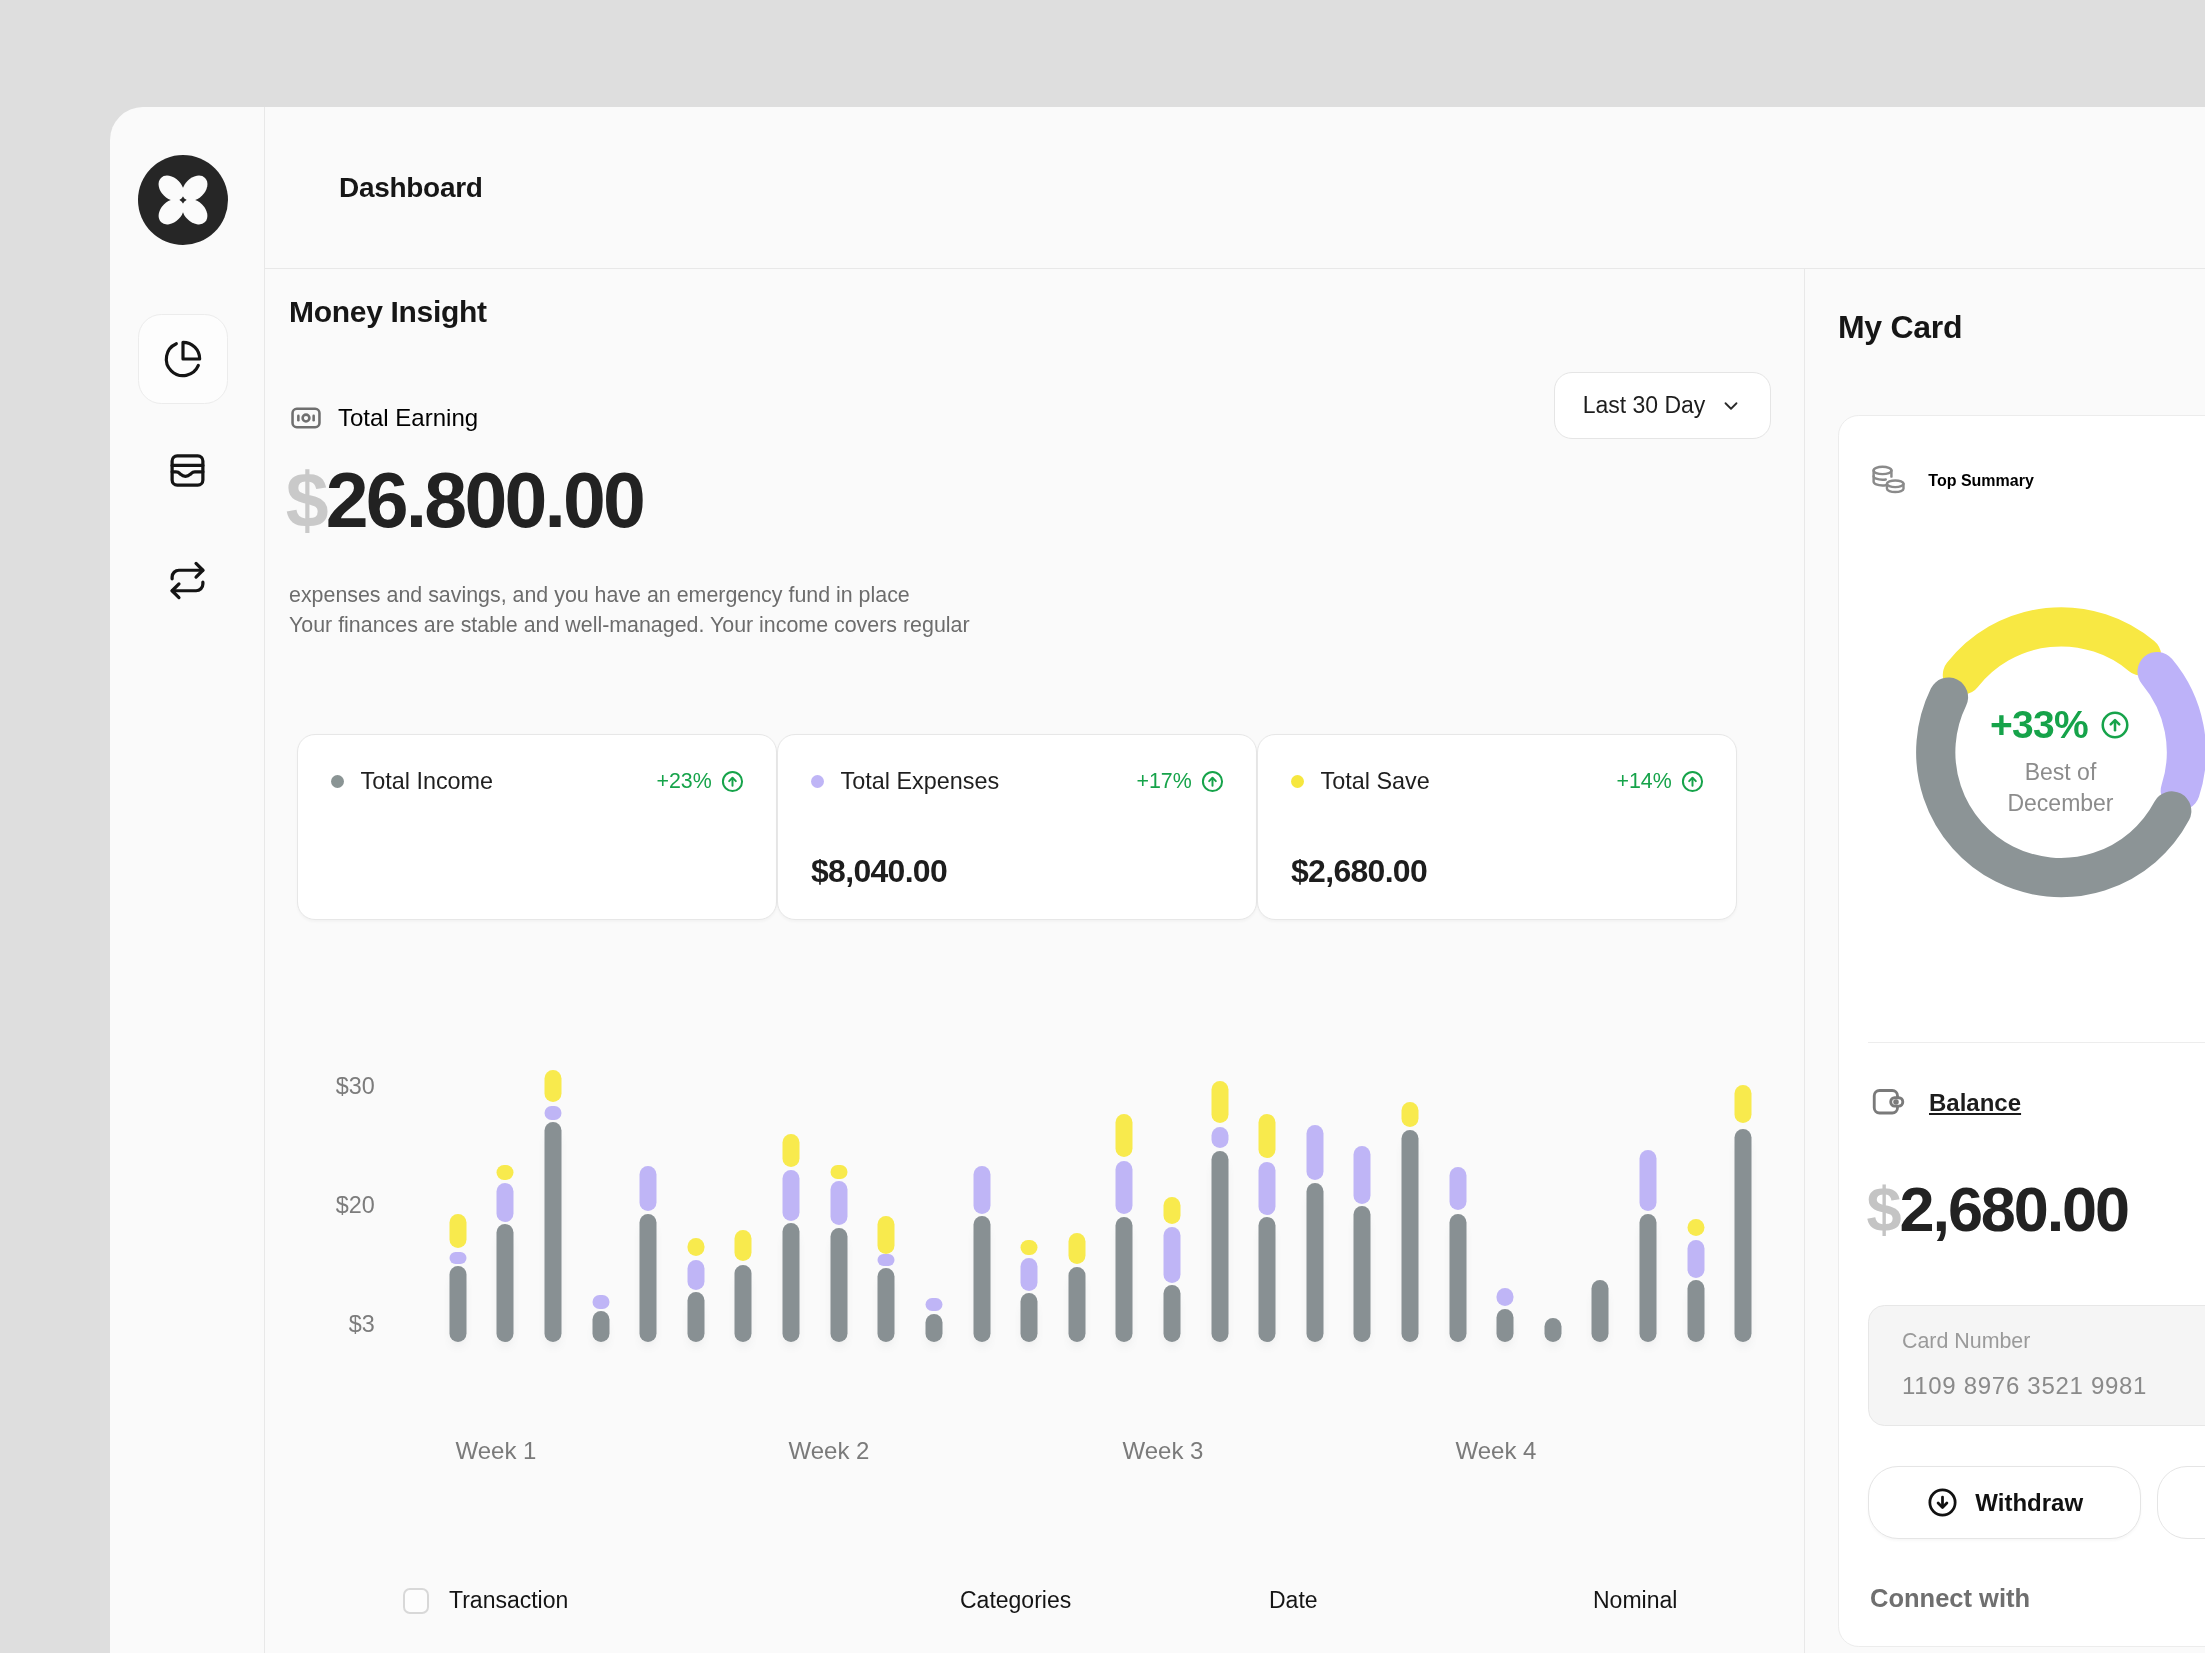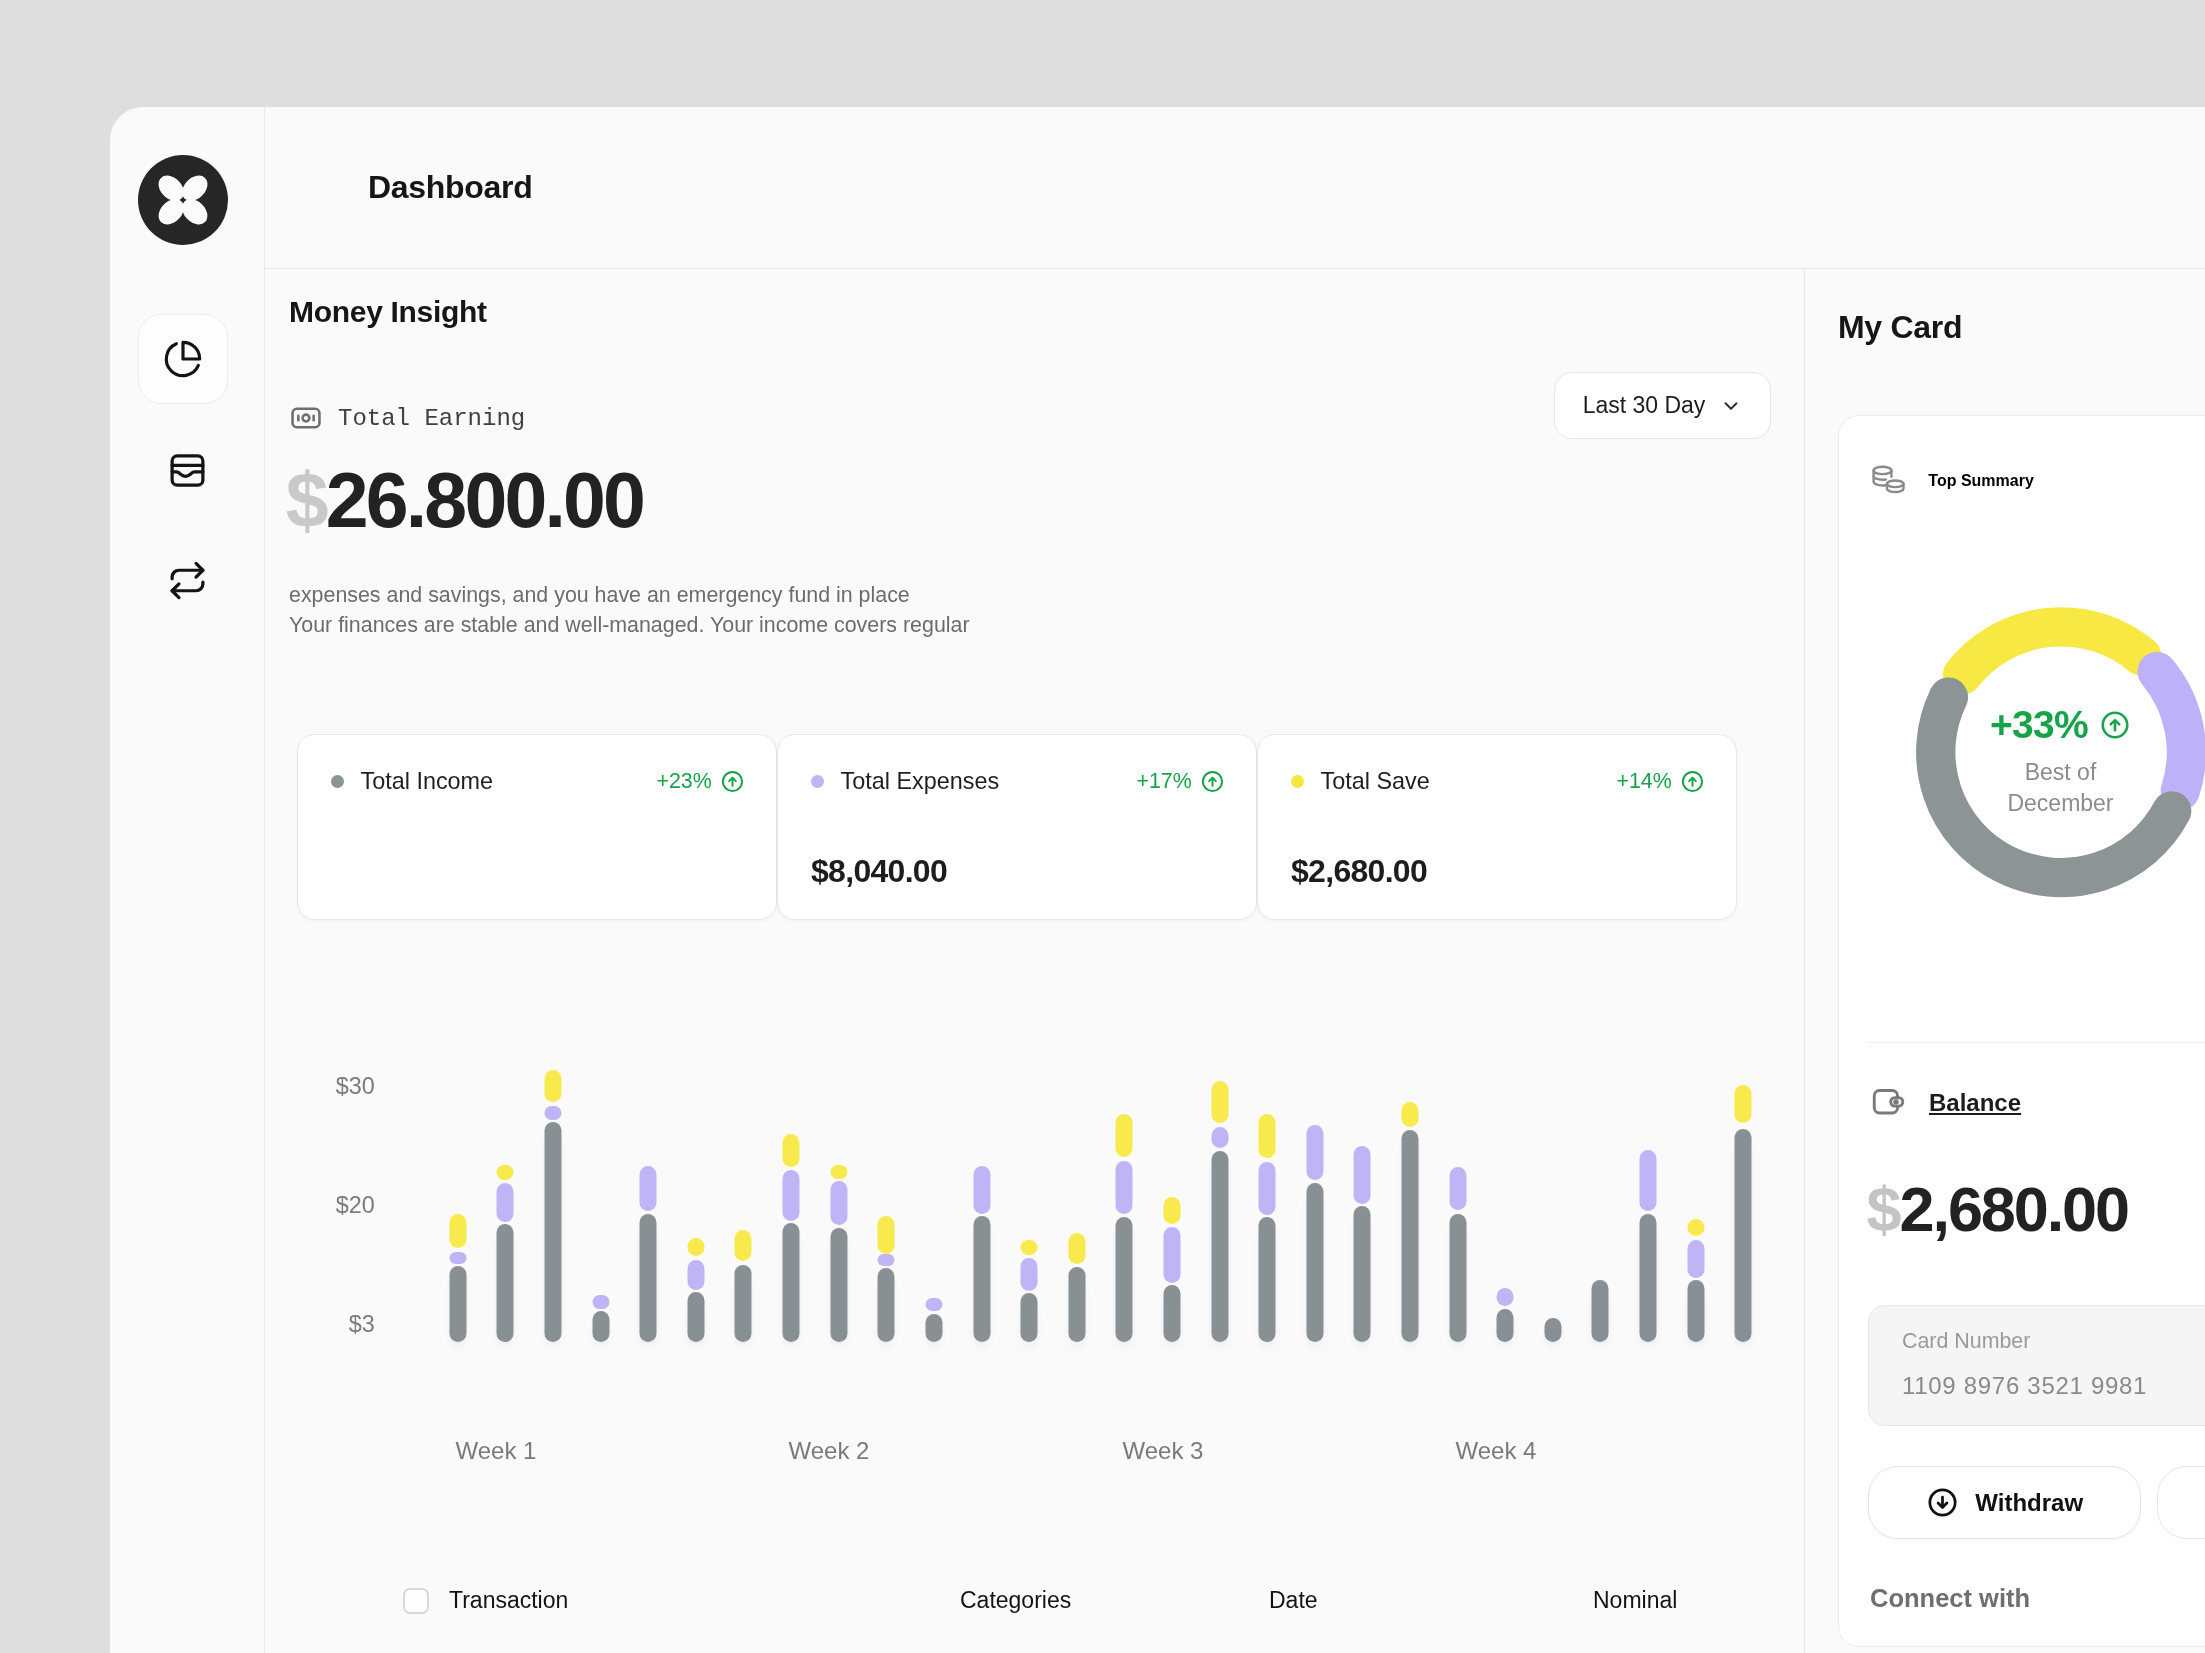--- a/index.html
+++ b/index.html
@@ -25,32 +25,32 @@
     display:flex; align-items:center; justify-content:center;
   }
   .nav-plain { position:absolute; left:57px; width:41px; height:41px; display:flex; align-items:center; justify-content:center; }
   .nav-wallet { top:343px; }
   .nav-repeat { top:453px; }
   
   .header {
     position:absolute; left:155px; top:0; width:1940px; height:162px;
     border-bottom:1.4px solid #E8E8E8; display:flex; align-items:center;
   }
-  .header-title { margin-left:103px; font-size:32px; font-weight:700; letter-spacing:-0.3px; color:#161616; }
+  .header-title { margin-left:74px; font-size:28px; font-weight:700; letter-spacing:-0.3px; color:#161616; }
   
   .main { position:absolute; left:155px; top:162px; width:1540px; height:1385px; border-right:1.4px solid #E8E8E8; }
   .mi-title { position:absolute; left:24px; top:26px; font-size:30px; font-weight:700; letter-spacing:-0.3px; color:#161616; }
   .range-btn {
     position:absolute; left:1289px; top:103px; width:217px; height:67px;
     background:#FFFFFF; border:1.4px solid #E5E5E5; border-radius:18px;
     display:flex; align-items:center; justify-content:center; gap:15px;
     font-size:23px; color:#1d1d1d; cursor:pointer;
   }
   .earning-row { position:absolute; left:24px; top:132px; display:flex; align-items:center; gap:15px; }
-  .earning-label { font-size:24px; color:#404040;font-family:Liberation Mono, monospace; }
+  .earning-label { font-size:24px; color:#000000; }
   .big-amount { position:absolute; left:20.7px; top:187px; font-size:77px; font-weight:700; letter-spacing:-2.8px; color:#222; }
   .big-amount .cur { color:#C9C9C9; }
   .description { position:absolute; left:24px; top:311px; font-size:21.4px; line-height:30px; color:#6C6C6C; }
   
   .stats-row { position:absolute; left:32px; top:465px; width:1483px; height:186px; display:flex; }
   .stat-card {
     width:480px; height:186px; background:#fff; border:1.4px solid #E7E7E7; border-radius:18px;
     padding:33px 31px 29px 33px; display:flex; flex-direction:column; justify-content:space-between;
     box-shadow:0 1.4px 2.8px rgba(0,0,0,0.03);
   }

